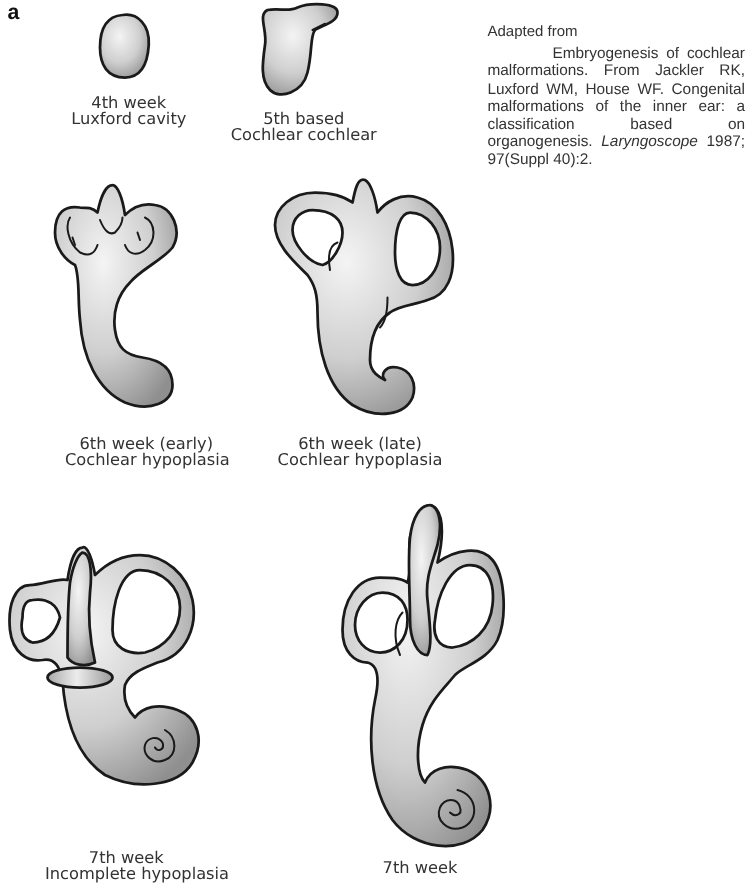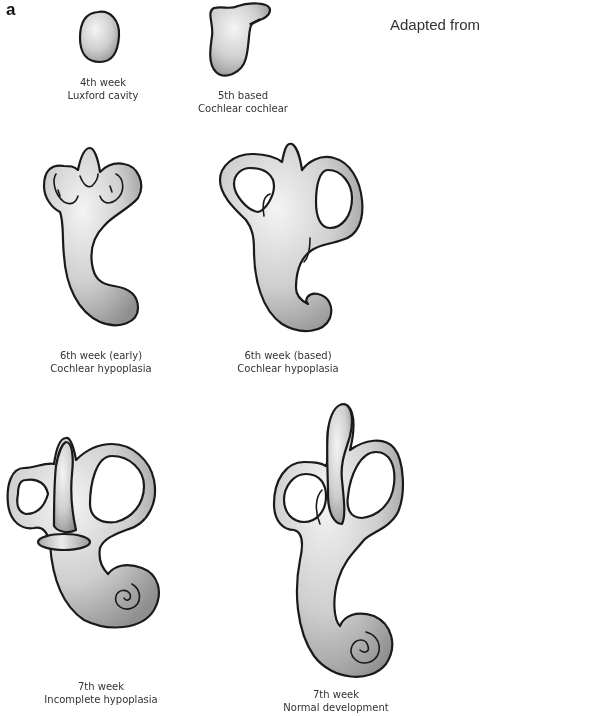--- a/index.html
+++ b/index.html
@@ -1,20 +1,20 @@
 <!DOCTYPE html>
 <html><head>
 <meta charset="utf-8">
 <style>
   html, body { margin:0; padding:0; background:#ffffff; }
   body { width:600px; height:716px; position:relative; overflow:hidden; font-family:"DejaVu Sans", sans-serif; color:#222; }
   .panel-letter { position:absolute; left:6px; top:0px; font-family:"Liberation Sans", sans-serif; font-weight:bold; font-size:17px; color:#111; }
-  .caption { position:absolute; text-align:center; font-size:10px; line-height:13px; color:#333; white-space:nowrap; }
+  .caption { position:absolute; text-align:center; font-size:13px; line-height:13px; color:#333; white-space:nowrap; }
   .credit { position:absolute; left:390px; top:18px; width:206px; font-family:"Liberation Sans", sans-serif; font-size:12.3px; line-height:14.2px; color:#333; }
-  .credit .head { font-size:15px; margin-bottom:3px; }
+  .credit .head { font-size:12px; margin-bottom:3px; }
   .credit .body { text-align:justify; text-indent:52px; }
   .credit i { font-style:italic; }
   svg.fig { position:absolute; overflow:visible; }
   .ol { stroke:#1a1a1a; stroke-width:2.2; stroke-linejoin:round; stroke-linecap:round; }
   .ln { fill:none; stroke:#1a1a1a; stroke-width:1.6; stroke-linecap:round; }
 </style>
 </head>
 <body>
 
 <svg width="0" height="0" style="position:absolute">
@@ -29,20 +29,21 @@
       <stop offset="45%" stop-color="#ececec"></stop>
       <stop offset="100%" stop-color="#9a9a9a"></stop>
     </linearGradient>
   </defs>
 </svg>
 
 <div class="panel-letter">a</div>
 
 <div class="credit">
   <div class="head">Adapted from</div>
+  <div class="body"><span>Embryogenesis of cochlear malformations. From Jackler RK, Luxford WM, House WF. Congenital malformations of the inner ear: a classification based on organogenesis.</span> <i>Laryngoscope</i> <span>1987; 97(Suppl 40):2.</span></div>
 </div>
 
 <svg class="fig" style="left:70px;top:8px" width="60" height="60" viewBox="0 0 60 60">
   <path class="ol" fill="url(#g)" d="M28 4 C40 2 50 12 49 28 C48 44 42 54 30 54 C16 54 10 44 10 30 C10 14 16 5 28 4 Z"></path>
 </svg>
 <div class="caption" style="left:48px;top:76px;width:110px">
   <div>4th week</div>
   <div>Luxford cavity</div>
 </div>
 
@@ -55,32 +56,32 @@
   <div>Cochlear cochlear</div>
 </div>
 
 <svg class="fig" style="left:34px;top:146px" width="110" height="200" viewBox="0 0 110 200">
   <path class="ol" fill="url(#g)" d="M30 20 C18 18 10 24 10 40 C10 52 18 62 26 66 C30 76 28 92 30 110 C32 140 44 166 66 176 C86 184 104 176 104 162 C104 148 94 142 80 140 C66 138 60 132 58 118 C56 104 60 90 70 80 C78 70 96 62 104 52 C112 38 104 20 90 18 C80 16 72 20 66 26 C64 12 60 2 56 2 C50 2 46 14 44 24 C40 20 36 20 30 20 Z"></path>
   <path class="ln" d="M22 28 C18 34 20 48 30 56 C38 60 42 56 44 50"></path>
   <path class="ln" d="M82 28 C90 32 92 46 82 54 C74 60 68 56 66 50"></path>
   <path class="ln" d="M24 44 l2 6 M76 40 l2 6"></path>
   <path class="ln" d="M46 30 C50 40 54 42 58 40 C62 36 64 32 64 28"></path>
 </svg>
-<div class="caption" style="left:36px;top:349px;width:130px">
+<div class="caption" style="left:52px;top:349px;width:130px">
   <div>6th week (early)</div>
   <div>Cochlear hypoplasia</div>
 </div>
 
 <svg class="fig" style="left:212px;top:140px" width="160" height="205" viewBox="0 0 160 205">
   <path class="ol" fill="url(#g)" fill-rule="evenodd" d="M40 14 C22 14 8 26 8 40 C8 56 24 70 34 80 C40 88 42 96 42 110 C42 140 50 170 70 184 C90 196 112 192 118 178 C122 166 116 156 106 154 C96 152 92 160 96 164 C92 162 84 158 84 148 C84 132 88 118 100 110 C108 104 120 104 130 100 C146 96 152 80 150 60 C148 40 138 22 122 18 C108 14 96 22 90 30 C88 16 84 6 80 4 C74 2 72 12 70 22 C62 16 52 14 40 14 Z M38 28 C54 28 62 36 62 46 C62 56 54 70 46 72 C34 70 22 54 22 44 C22 34 30 28 38 28 Z M116 30 C130 30 140 44 140 58 C140 76 130 88 118 88 C108 88 104 76 104 62 C104 44 108 30 116 30 Z"></path>
   <path class="ln" d="M52 76 C50 64 52 56 58 54"></path>
   <path class="ln" d="M98 98 C98 110 96 118 92 122"></path>
 </svg>
 <div class="caption" style="left:218px;top:349px;width:140px">
-  <div>6th week (based)</div>
+  <div>6th week (late)</div>
   <div>Cochlear hypoplasia</div>
 </div>
 
 <svg class="fig" style="left:4px;top:434px" width="160" height="200" viewBox="0 0 160 200">
   <path class="ol" fill="url(#g)" fill-rule="evenodd" d="M20 34 C8 34 2 50 4 70 C6 88 18 96 30 94 C40 92 44 100 46 110 C48 140 56 170 80 186 C104 198 138 196 150 176 C160 158 154 140 138 134 C122 128 110 132 104 140 C98 134 94 126 96 114 C100 104 112 100 122 96 C146 90 154 66 150 46 C146 26 128 10 108 10 C92 10 80 18 72 26 C70 14 66 2 62 4 C56 4 52 16 50 30 C42 28 30 34 20 34 Z M22 46 C34 44 42 50 44 60 C40 74 32 80 22 80 C14 78 12 70 14 60 C14 52 16 46 22 46 Z M108 22 C126 22 140 36 140 52 C140 70 128 84 112 88 C98 90 86 84 86 70 C86 50 92 22 108 22 Z"></path>
   <ellipse cx="60" cy="108" rx="26" ry="8" fill="url(#gl)" class="ol"></ellipse>
   <path class="ol" fill="url(#g)" d="M52 32 C54 20 58 10 62 8 C68 8 70 22 68 40 C66 60 68 78 72 96 C64 100 54 98 50 92 C50 70 50 50 52 32 Z"></path>
   <path class="ln" d="M128 150 C138 156 138 170 128 174 C118 178 110 170 112 162 C114 156 122 154 126 160 C128 166 122 168 120 164"></path>
 </svg>
 <div class="caption" style="left:36px;top:680px;width:130px">
@@ -89,14 +90,13 @@
 </div>
 
 <svg class="fig" style="left:254px;top:400px" width="150" height="285" viewBox="0 0 150 285">
   <path class="ol" fill="url(#g)" fill-rule="evenodd" d="M50 62 C32 62 20 80 20 104 C20 122 30 130 40 130 C48 132 50 142 46 160 C40 190 42 230 60 256 C78 280 116 284 132 264 C144 246 138 224 120 216 C102 210 90 216 86 226 C80 220 78 200 84 180 C90 160 102 150 110 140 C118 132 136 128 144 112 C152 94 150 60 140 48 C130 36 110 40 96 50 C100 34 102 14 94 6 C86 0 78 12 74 30 C72 44 76 56 72 66 C66 62 58 62 50 62 Z M52 74 C66 74 72 84 72 96 C72 112 62 122 50 122 C38 122 30 112 30 100 C30 86 40 74 52 74 Z M122 52 C136 52 142 66 140 84 C138 104 124 116 108 118 C96 118 92 108 94 96 C96 76 106 52 122 52 Z"></path>
   <path class="ol" fill="url(#g)" d="M74 30 C76 14 82 4 90 4 C98 6 100 20 96 36 C92 50 86 62 88 80 C90 100 92 116 88 124 C80 124 74 112 74 96 C74 74 72 50 74 30 Z"></path>
   <path class="ln" d="M112 232 C128 236 130 256 116 262 C104 266 94 256 98 246 C102 238 112 238 114 246 C116 252 110 254 106 250"></path>
   <path class="ln" d="M66 124 C60 110 62 96 68 90"></path>
 </svg>
 <div class="caption" style="left:266px;top:688px;width:140px">
   <div>7th week</div>
-  <div>Normal development</div>
 </div>
 
 </body></html>

